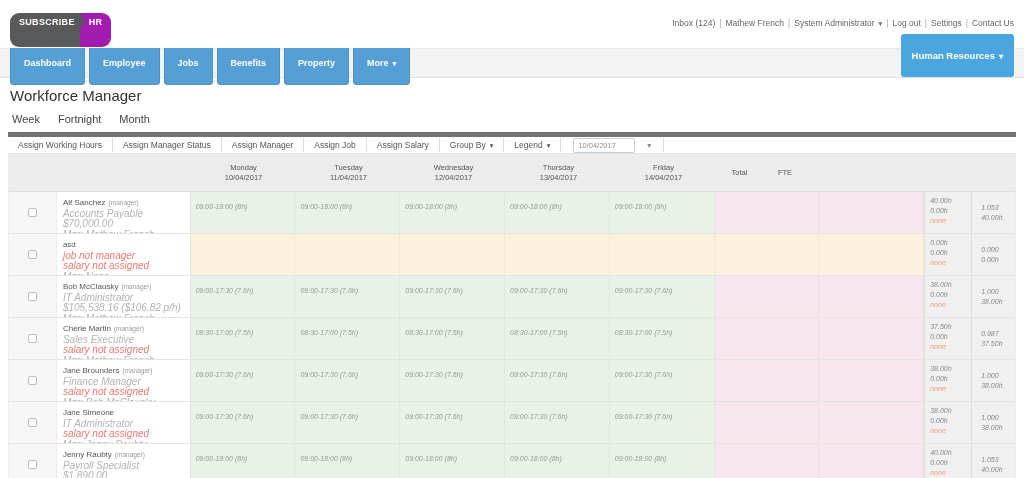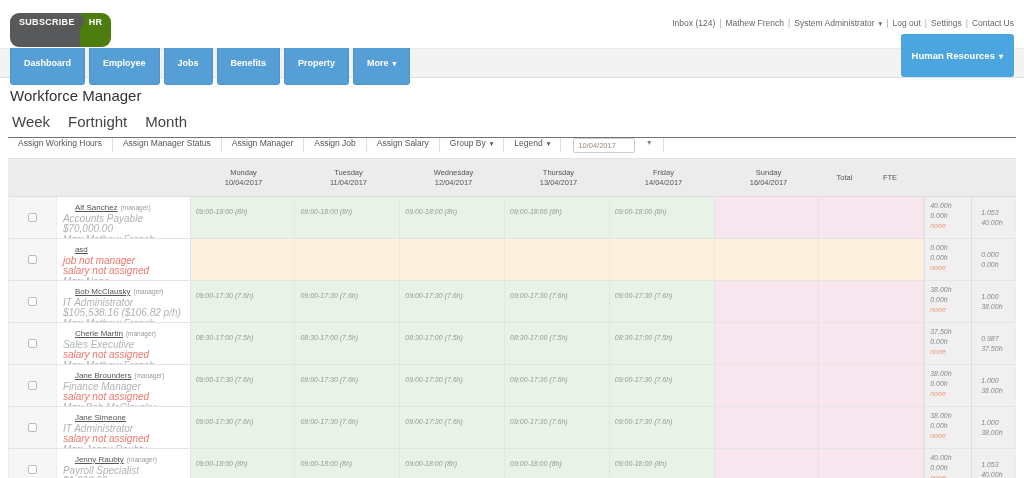--- a/index.html
+++ b/index.html
@@ -6,43 +6,43 @@
   html, body { width: 1024px; height: 478px; overflow: hidden; background: #fff;
     font-family: "Liberation Sans", sans-serif; }
 
   
   .top-header { height: 48px; position: relative; background: #fff; }
   .logo { position: absolute; left: 10px; top: 13px; display: inline-flex; align-items: stretch;
     font-size: 9px; font-weight: bold; color: #fff; letter-spacing: .3px; cursor: pointer; }
   .logo-left { background: #58595b; border-radius: 9px 0 0 9px; padding: 4px 5px 20px 9px; position: relative; z-index: 2; }
   .logo-left::after { content: ""; position: absolute; right: -5px; top: 0;
     border-top: 8.5px solid transparent; border-bottom: 8.5px solid transparent; border-left: 5px solid #58595b; }
-  .logo-right { background: #4d7c0f; border-radius: 0 9px 9px 0; padding: 4px 9px 15px 9px; }
+  .logo-right { background: #a21caf; border-radius: 0 9px 9px 0; padding: 4px 9px 15px 9px; }
   .top-right { position: absolute; right: 10px; top: 18px; text-align: right; }
   .top-links { font-size: 8.5px; color: #666; }
   .tlink { color: #666; cursor: pointer; }
   .pipe::after { content: "|"; color: #aaa; margin: 0 4px; }
   .module-btn { margin-top: 6px; background: #4ba5de; color: #fff; font-weight: bold; font-size: 9.5px;
     border: none; border-radius: 3px; padding: 16px 11px; font-family: inherit; cursor: pointer; text-align: center; }
   .caret::after { content: "▾"; font-size: 0.85em; margin-left: 4px; }
 
   
   .nav-strip { height: 30px; background: #f3f3f3; border-top: 1px solid #e9e9e9; border-bottom: 1px solid #e0e0e0;
     display: flex; align-items: center; padding: 0 10px; }
   .nav-tab { background: #569fd6; color: #fff; font-weight: bold; font-size: 9px; border: 1px solid #4d93c9;
     border-radius: 3px; padding: 16px 13px; margin-right: 4px; font-family: inherit; cursor: pointer; }
   .tools { margin-left: auto; font-size: 8.5px; color: #888; cursor: pointer; }
 
   
   .content { padding: 0 8px; }
   .page-title { font-size: 15px; font-weight: normal; color: #333; margin: 9px 0 9px 2px; }
-  .view-tabs { display: flex; gap: 18px; font-size: 15px; color: #444; margin: 0 0 7px 4px; }
+  .view-tabs { display: flex; gap: 18px; font-size: 11px; color: #444; margin: 0 0 7px 4px; }
   .view-tab { cursor: pointer; }
 
-  .toolbar { display: flex; border-top: 1px solid #737373; border-bottom: 1px solid #e3e3e3;
+  .toolbar { display: flex; align-items: center; border-top: 5px solid #737373; border-bottom: 1px solid #e3e3e3;
     height: 22px; font-size: 8.5px; color: #555; }
   .tb-btn { padding: 0 10px; white-space: nowrap; cursor: pointer; }
   .tb-sep { width: 1px; height: 14px; background: #ddd; }
   .date-input { width: 62px; height: 15px; border: 1px solid #ccc; border-radius: 2px; font-size: 7.5px;
     color: #a08b72; padding: 0 4px; font-family: inherit; background: #fff; margin-left: 12px; }
   .date-caret { color: #888; font-size: 8px; margin: 0 12px 0 12px; cursor: pointer; }
   .date-caret::after { content: "▾"; }
 
   
   .grid { border-left: 1px solid #ececec; border-right: 1px solid #ececec; }
@@ -55,21 +55,21 @@
   .gh-fte { width: 44px; }
 
   .grid-row { display: flex; height: 42px; border-bottom: 1px solid #e4e4e4; }
   .cell { height: 100%; }
   .gutter { width: 48px; background: #f6f6f6; display: flex; align-items: center; justify-content: center;
     border-right: 1px solid #ededed; }
   .row-cb { appearance: none; -webkit-appearance: none; width: 9px; height: 9px; border: 1px solid #bbb;
     border-radius: 2px; background: #fff; cursor: pointer; }
   .emp { width: 134px; padding: 3px 2px 0 6px; background: #fff; border-right: 1px solid #e4e4e4; overflow: hidden; }
   .name-line { line-height: 10.5px; white-space: nowrap; }
-  .emp-name { font-size: 8px; color: #555; text-decoration: underline; cursor: pointer; margin-left: 12px; }
+  .emp-name { font-size: 8px; color: #555; cursor: pointer; }
   .emp-tag { font-size: 6.5px; color: #999; margin-left: 3px; }
   .emp-line { font-size: 10px; color: #b3b3b3; font-style: italic; line-height: 10.5px; white-space: nowrap; }
   .emp-line.missing { color: #f0776d; }
 
   .day { width: 105px; border-right: 1px solid rgba(0,0,0,0.035); padding: 3px 0 0 5px; }
   .c-green { background: #e9f2e7; }
   .c-pink { background: #f7e6ee; }
   .c-tan { background: #fbf1dd; }
   .cell-text { font-size: 7px; color: #999; font-style: italic; }
 
@@ -150,24 +150,20 @@
         <span>12/04/2017</span>
       </div>
       <div class="gh-cell gh-day">
         <span>Thursday</span>
         <span>13/04/2017</span>
       </div>
       <div class="gh-cell gh-day">
         <span>Friday</span>
         <span>14/04/2017</span>
       </div>
-      <div class="gh-cell gh-day">
-        <span>Sunday</span>
-        <span>16/04/2017</span>
-      </div>
       <div class="gh-cell gh-total">Total</div>
       <div class="gh-cell gh-fte">FTE</div>
     </div>
     <div id="grid-body">
         <div class="grid-row">
           <div class="cell gutter">
             <input class="row-cb" type="checkbox" style="">
           </div>
           <div class="cell emp">
             <div class="name-line"><span class="emp-name">Alf Sanchez</span><span class="emp-tag">(manager)</span></div>

